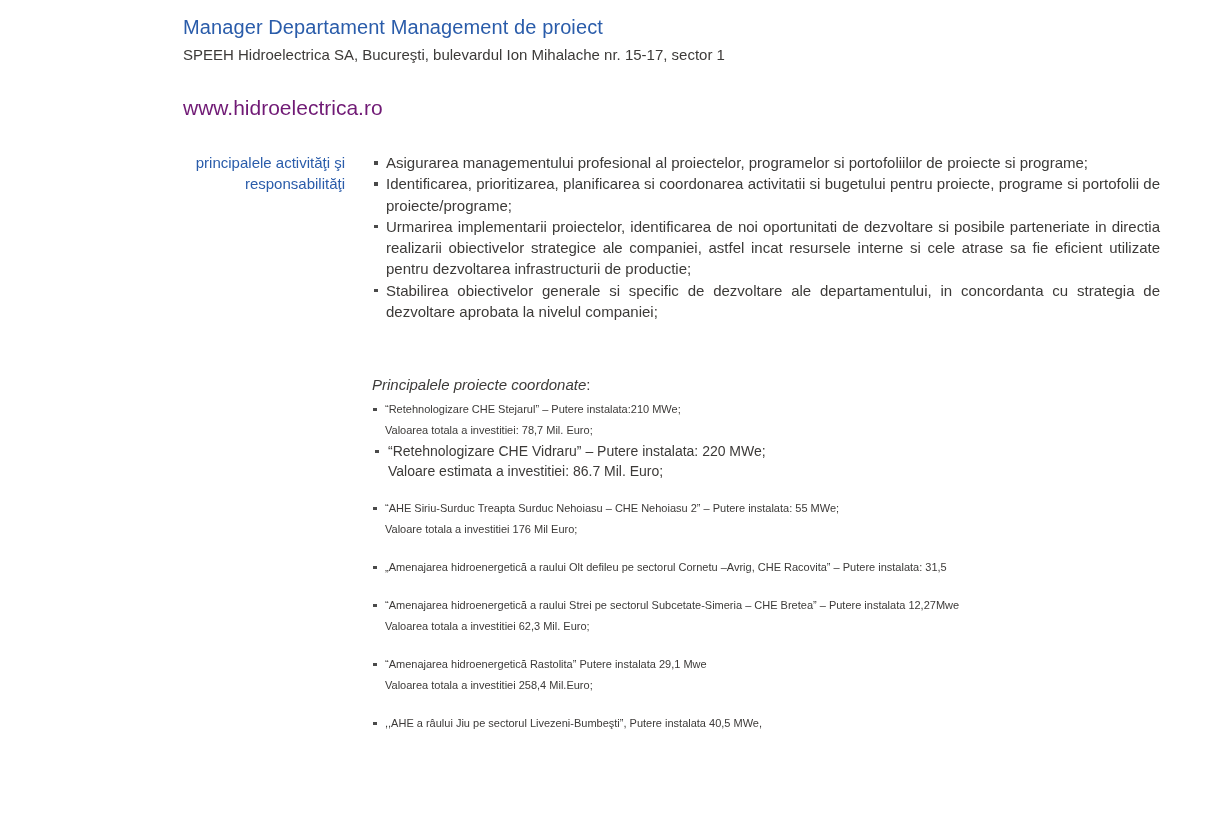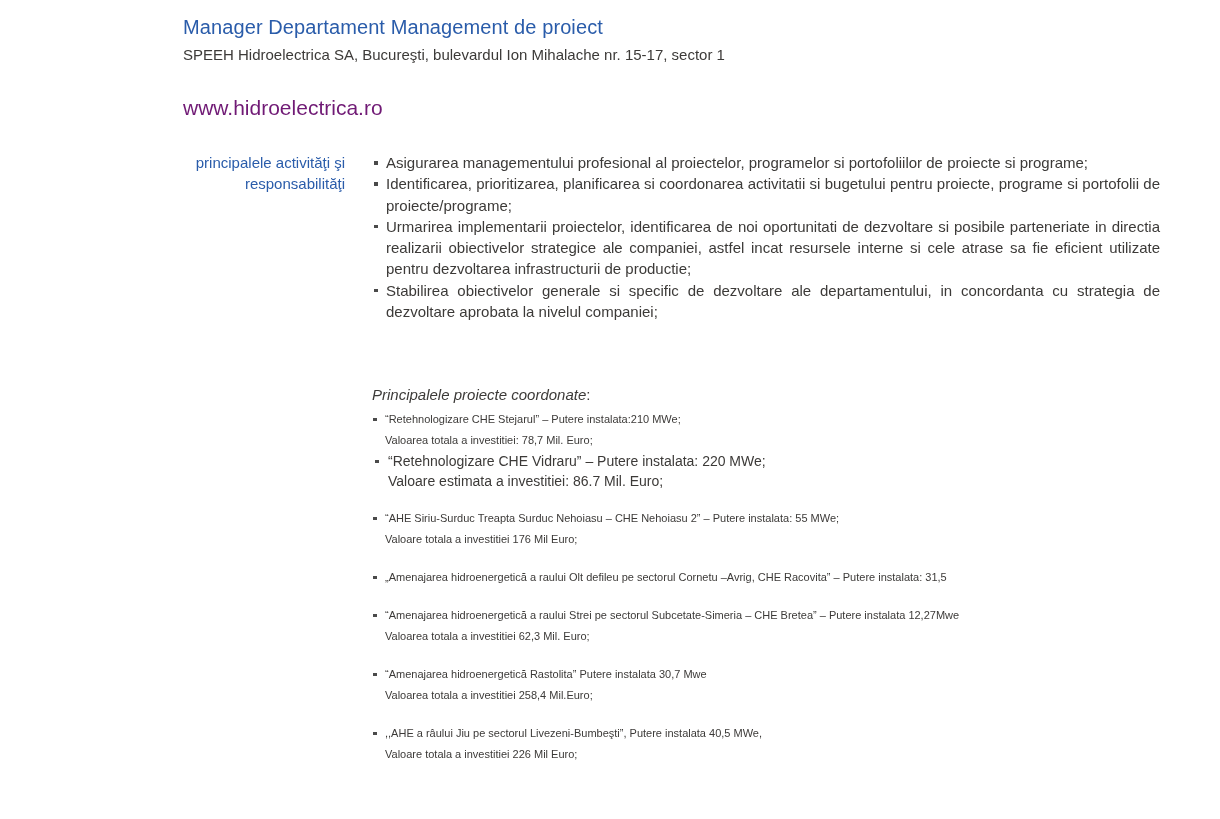--- a/index.html
+++ b/index.html
@@ -98,21 +98,20 @@
     height: 3.5px;
     background: #4a4a4a;
   }
 
   
   .proj-block {
     position: absolute;
     top: 374px;
     left: 372px;
     width: 787px;
-    margin-top: 10px;
   }
   .proj-heading {
     font-size: 15px;
     line-height: 21px;
     font-style: italic;
     color: #3c3a38;
     margin: 0 0 4px 0;
   }
   .proj-heading .plain { font-style: normal; }
 
@@ -189,19 +188,19 @@
     <ul class="proj-list" id="proj-list">
         <li><span>“Retehnologizare CHE Stejarul” – Putere instalata:210 MWe;</span><span class="sub">Valoarea totala a investitiei: 78,7  Mil. Euro;</span></li>
         <li class="small"><span>“Retehnologizare CHE Vidraru” – Putere instalata: 220 MWe;</span><span class="sub">Valoare estimata a investitiei: 86.7 Mil. Euro;</span></li>
         <li class="gap-md nobullet" style="list-style: none; padding: 0px; margin: 0px; --none: 1;"></li>
         <li><span>“AHE  Siriu-Surduc  Treapta  Surduc  Nehoiasu  –  CHE Nehoiasu 2” – Putere instalata: 55 MWe;</span><span class="sub">Valoare totala a investitiei 176 Mil Euro;</span></li>
         <li class="gap-md nobullet" style="list-style: none; padding: 0px; margin: 0px; --none: 1;"></li>
         <li><span>„Amenajarea  hidroenergetică  a  raului  Olt  defileu  pe  sectorul  Cornetu   –Avrig,   CHE   Racovita”  –  Putere instalata:  31,5</span></li>
         <li class="gap-md nobullet" style="list-style: none; padding: 0px; margin: 0px; --none: 1;"></li>
         <li><span>“Amenajarea  hidroenergetică  a  raului  Strei  pe  sectorul Subcetate-Simeria – CHE Bretea” – Putere instalata 12,27Mwe</span><span class="sub">Valoarea totala a investitiei 62,3 Mil. Euro;</span></li>
         <li class="gap-md nobullet" style="list-style: none; padding: 0px; margin: 0px; --none: 1;"></li>
-        <li><span>“Amenajarea hidroenergetică Rastolita” Putere instalata 30,7 Mwe</span><span class="sub">Valoarea totala a investitiei 258,4 Mil.Euro;</span></li>
-        <li class="gap-md nobullet" style="list-style: none; padding: 0px; margin: 0px; --none: 1;"></li>
-        <li><span>,,AHE a râului Jiu pe sectorul Livezeni-Bumbeşti”, Putere instalata 40,5 MWe,</span><span class="sub">Valoare totala a investitiei 226 Mil Euro;</span></li>
+        <li><span>“Amenajarea hidroenergetică Rastolita” Putere instalata 29,1 Mwe</span><span class="sub">Valoarea totala a investitiei 258,4 Mil.Euro;</span></li>
+        <li class="gap-md nobullet" style="list-style: none; padding: 0px; margin: 0px; --none: 1;"></li>
+        <li><span>,,AHE a râului Jiu pe sectorul Livezeni-Bumbeşti”, Putere instalata 40,5 MWe,</span></li>
       </ul>
   </div>
 
 </div>
 
 </body></html>

